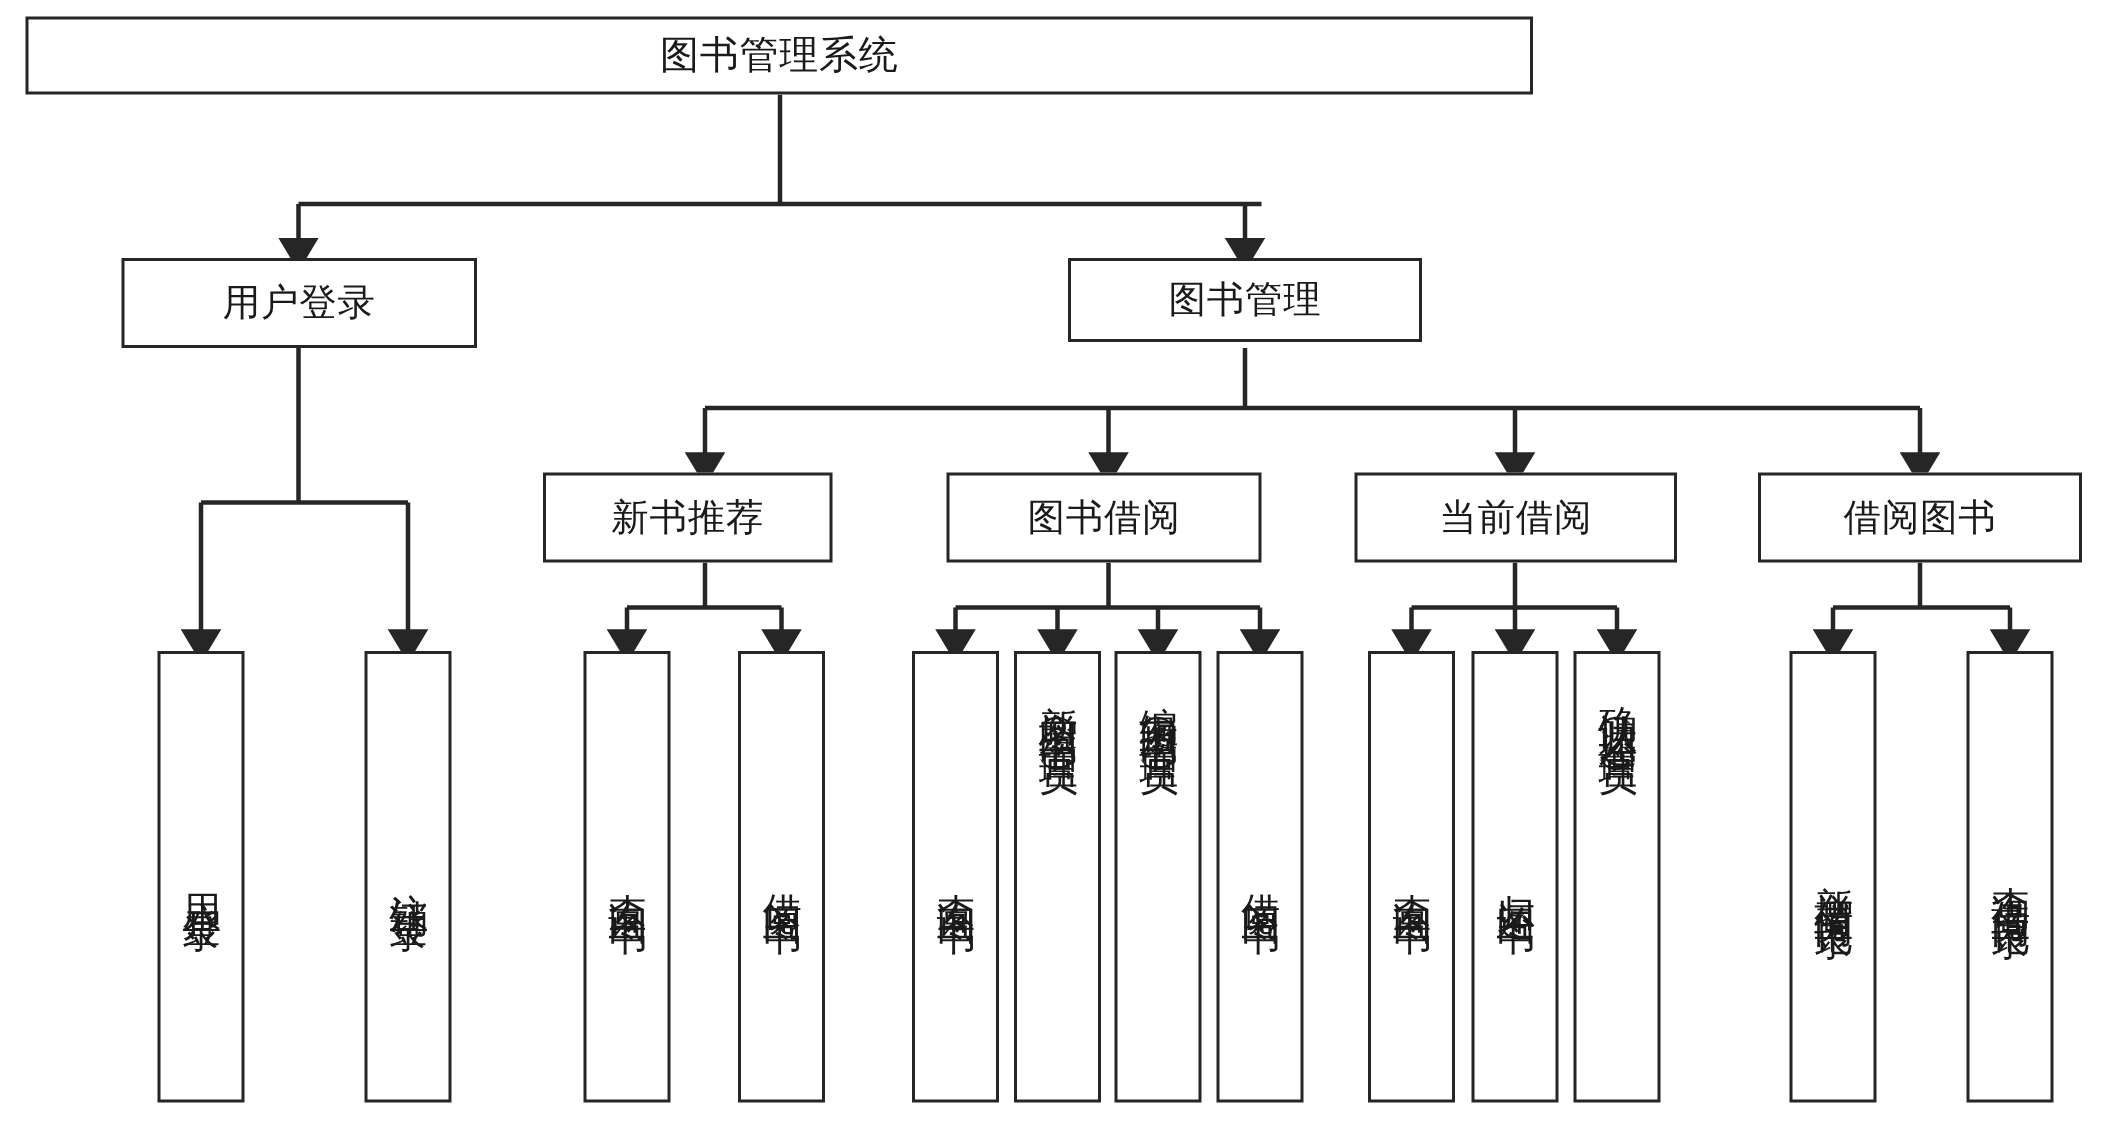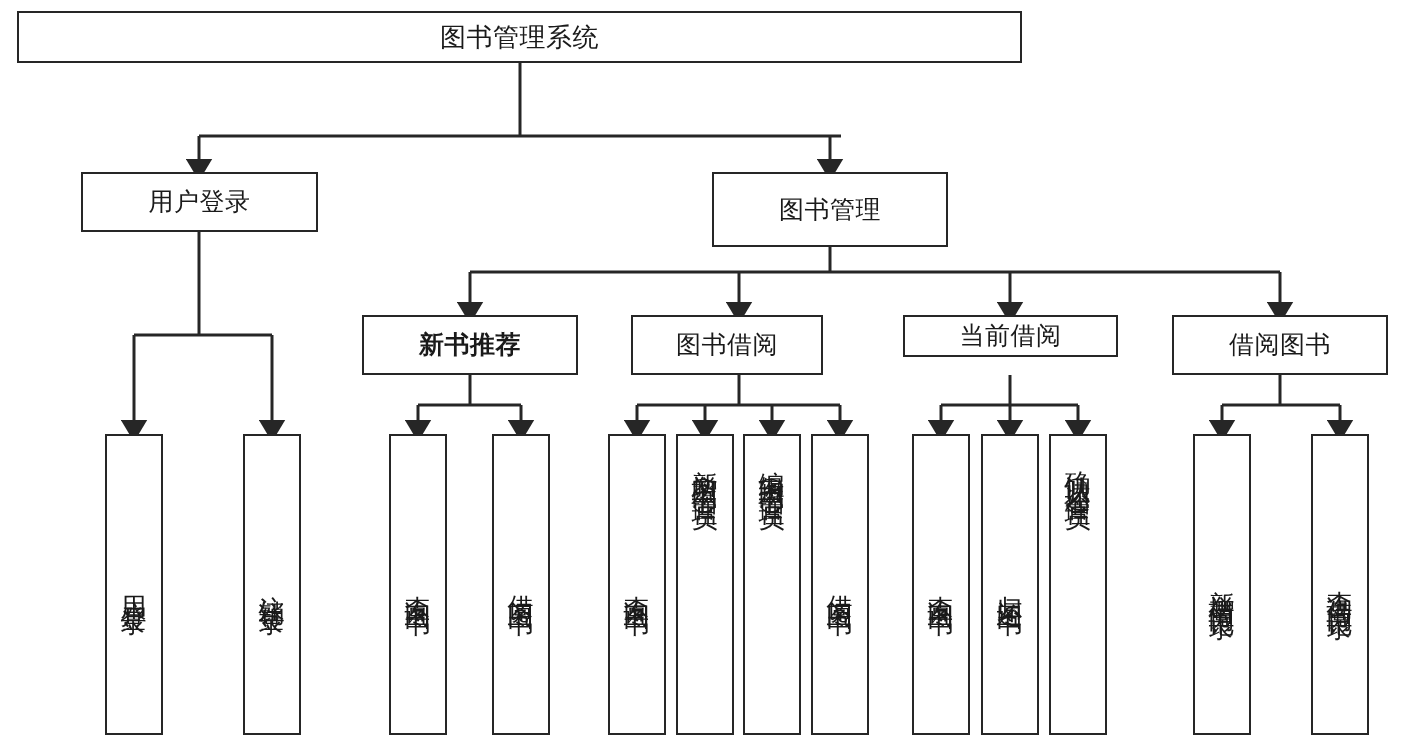--- a/index.html
+++ b/index.html
@@ -132,31 +132,31 @@
     </g>
   </svg>
 
   <div class="node horiz root" style="left:17px; top:11px; width:1005px; height:52px;">
     <span class="node-label">图书管理系统</span>
   </div>
 
   <div class="node horiz" style="left:81px; top:172px; width:237px; height:60px;">
     <span class="node-label">用户登录</span>
   </div>
-  <div class="node horiz" style="left:712px; top:172px; width:236px; height:75px;">
+  <div class="node horiz" style="left:712px; top:172px; width:236px; height:56px;">
     <span class="node-label">图书管理</span>
   </div>
 
-  <div class="node horiz" style="left:362px; top:315px; width:216px; height:60px;font-weight:bold;">
+  <div class="node horiz" style="left:362px; top:315px; width:193px; height:60px;">
     <span class="node-label">新书推荐</span>
   </div>
-  <div class="node horiz" style="left:631px; top:315px; width:192px; height:60px;">
+  <div class="node horiz" style="left:631px; top:315px; width:210px; height:60px;">
     <span class="node-label">图书借阅</span>
   </div>
-  <div class="node horiz" style="left:903px; top:315px; width:215px; height:42px;">
+  <div class="node horiz" style="left:903px; top:315px; width:215px; height:60px;">
     <span class="node-label">当前借阅</span>
   </div>
   <div class="node horiz" style="left:1172px; top:315px; width:216px; height:60px;">
     <span class="node-label">借阅图书</span>
   </div>
 
   <div class="node vert centered" style="left:105px; top:434px; width:58px; height:301px;">
     <span class="node-label">用户登录</span>
   </div>
   <div class="node vert centered" style="left:243px; top:434px; width:58px; height:301px;">

